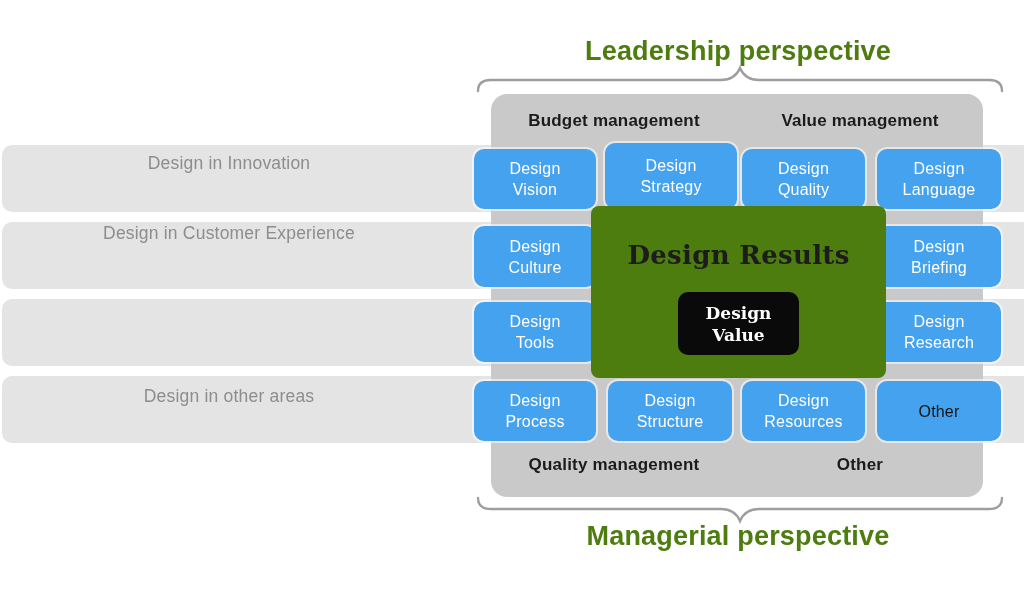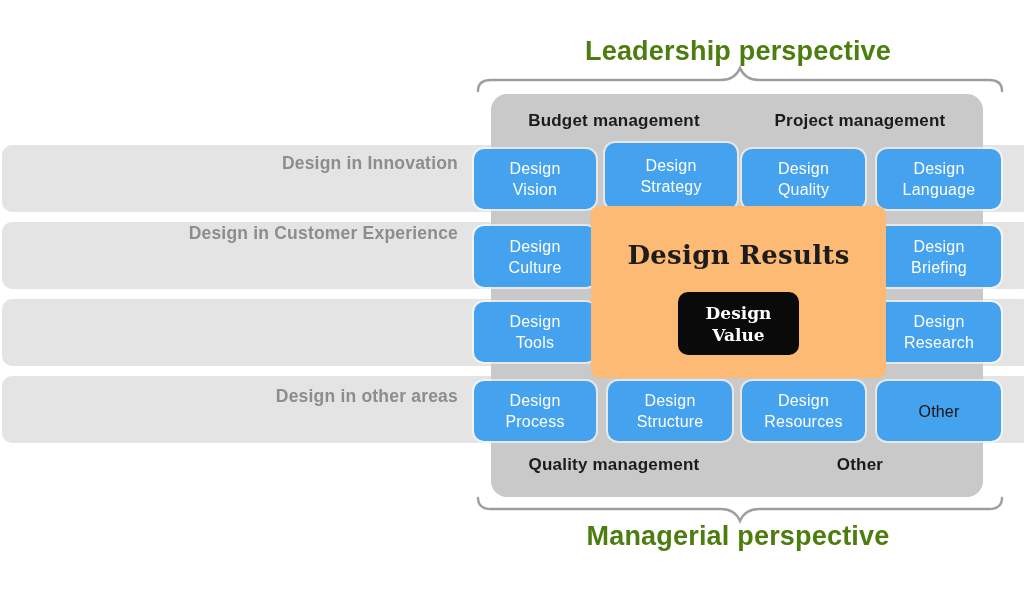--- a/index.html
+++ b/index.html
@@ -11,22 +11,22 @@
   .stage{position:absolute;inset:0;}
 
   
   .band{
     position:absolute;left:2px;width:1030px;height:67px;
     background:#e4e4e4;border-radius:10px;z-index:1;
   }
   .b0{top:145px}.b1{top:222px}.b2{top:299px}.b3{top:376px}
 
   .rowlabel{
-    position:absolute;left:0;width:458px;text-align:right;
-    font-size:17.5px;color:#8d8d8d;z-index:2;letter-spacing:.2px;font-weight:bold;
+    position:absolute;left:0;width:458px;text-align:center;
+    font-size:17.5px;color:#8d8d8d;z-index:2;letter-spacing:.2px;
   }
   .rl0{top:153px}.rl1{top:223px}.rl2{top:308px}.rl3{top:386px}
 
   
   .container{
     position:absolute;left:491px;top:94px;width:492px;height:403px;
     background:#c9c9c9;border-radius:16px;z-index:2;
   }
 
   .mgmt{
@@ -47,21 +47,21 @@
   .c0{left:474px;width:122px}.c1{left:608px;width:124px}
   .c2{left:742px;width:123px}.c3{left:877px;width:124px}
   .r0{top:149px;height:60px}.r1{top:226px;height:61px}
   .r2{top:302px;height:60px}.r3{top:381px;height:60px}
   .featured{left:605px;top:143px;width:132px;height:66px;}
   .dark-text{color:#141414;}
 
   
   .overlay{
     position:absolute;left:591px;top:206px;width:295px;height:172px;
-    background:#fdba74;border-radius:8px;z-index:5;
+    background:#4d7c0f;border-radius:8px;z-index:5;
   }
   .overlay-title{
     position:absolute;left:0;top:34px;width:100%;text-align:center;
     font-family:"DejaVu Serif", serif;font-weight:bold;
     font-size:26px;color:#1c1c1c;letter-spacing:.3px;
   }
   .value-badge{
     position:absolute;left:87px;top:86px;width:121px;height:63px;
     background:#0a0a0a;border-radius:10px;
     display:flex;align-items:center;justify-content:center;
@@ -91,21 +91,21 @@
   <div class="band b2"></div>
   <div class="band b3"></div>
 
   <div class="rowlabel rl0">Design in Innovation</div>
   <div class="rowlabel rl1">Design in Customer Experience</div>
   <div class="rowlabel rl3">Design in other areas</div>
 
   <div class="container"></div>
 
   <div class="mgmt mtl">Budget management</div>
-  <div class="mgmt mtr">Project management</div>
+  <div class="mgmt mtr">Value management</div>
   <div class="mgmt mbl">Quality management</div>
   <div class="mgmt mbr">Other</div>
 
   <div class="cell c0 r0">Design
 Vision</div>
   <div class="cell featured">Design
 Strategy</div>
   <div class="cell c2 r0">Design
 Quality</div>
   <div class="cell c3 r0">Design

